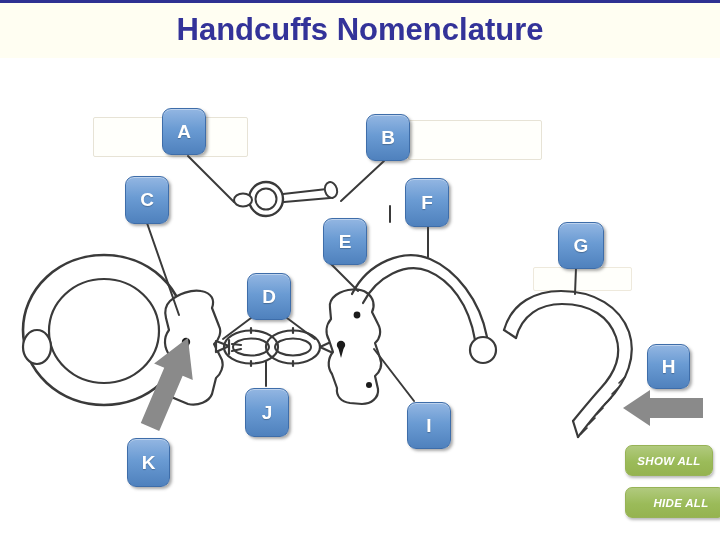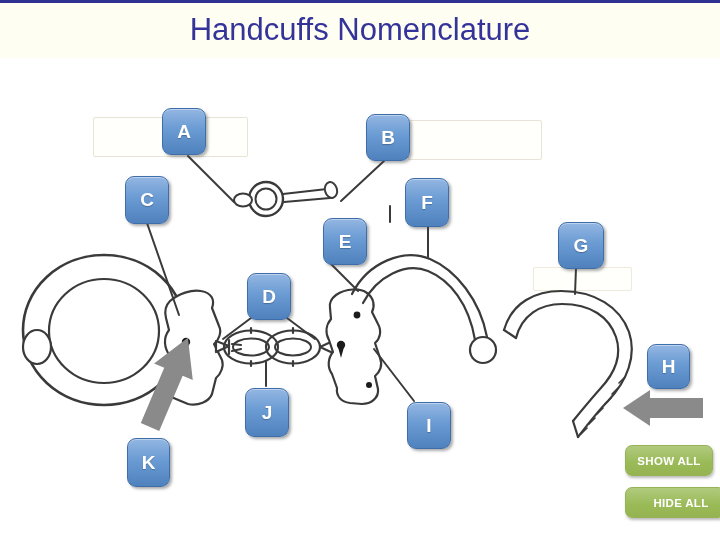--- a/index.html
+++ b/index.html
@@ -4,41 +4,42 @@
 <style>
   html,body{margin:0;padding:0;}
   body{
     width:720px;height:540px;position:relative;overflow:hidden;
     background:#ffffff;font-family:"Liberation Sans",sans-serif;
   }
   .top-rule{position:absolute;top:0;left:0;width:720px;height:3px;background:#2e3192;}
   .header-band{position:absolute;top:3px;left:0;width:720px;height:55px;background:#fffef2;}
   .page-title{
     position:absolute;top:12px;left:0;width:720px;text-align:center;
-    font-size:31px;font-weight:normal;color:#333399;letter-spacing:0px;
+    font-size:31px;font-weight:bold;color:#333399;letter-spacing:0px;
   }
   .diagram-svg{position:absolute;top:0;left:0;width:720px;height:540px;}
   .ghost-box{position:absolute;border:1px solid #e7e3d6;background:rgba(255,255,248,.55);border-radius:2px;}
   .part-label{
     position:absolute;width:42px;height:45px;border-radius:9px;
     display:flex;align-items:center;justify-content:center;
     color:#ffffff;font-weight:bold;font-size:19px;
     background:linear-gradient(180deg,#93b6e2 0%,#6a9bd3 45%,#4f81bd 100%);
     border:1px solid #3e6da9;
     box-shadow:2px 2px 3px rgba(70,70,70,.45), inset 0 1px 0 rgba(255,255,255,.4);
     text-shadow:0 1px 1px rgba(0,0,0,.25);
     cursor:pointer;
   }
   .action-btn{
     position:absolute;width:86px;height:29px;border-radius:7px;border:1px solid #97b356;
     display:flex;align-items:center;justify-content:center;
     background:linear-gradient(180deg,#b1ca7e 0%,#9bbb59 55%,#95b350 100%);
     color:#ffffff;font-weight:bold;font-size:11.5px;letter-spacing:.3px;
     box-shadow:1px 2px 3px rgba(0,0,0,.28);cursor:pointer;
     font-family:"Liberation Sans",sans-serif;
+    font-style:italic;
   }
 </style>
 </head>
 <body>
 
 <div class="top-rule"></div>
 <div class="header-band"></div>
 <div class="page-title">Handcuffs Nomenclature</div>
 
 <div class="ghost-box" style="left:93px;top:117px;width:153px;height:38px;"></div>

